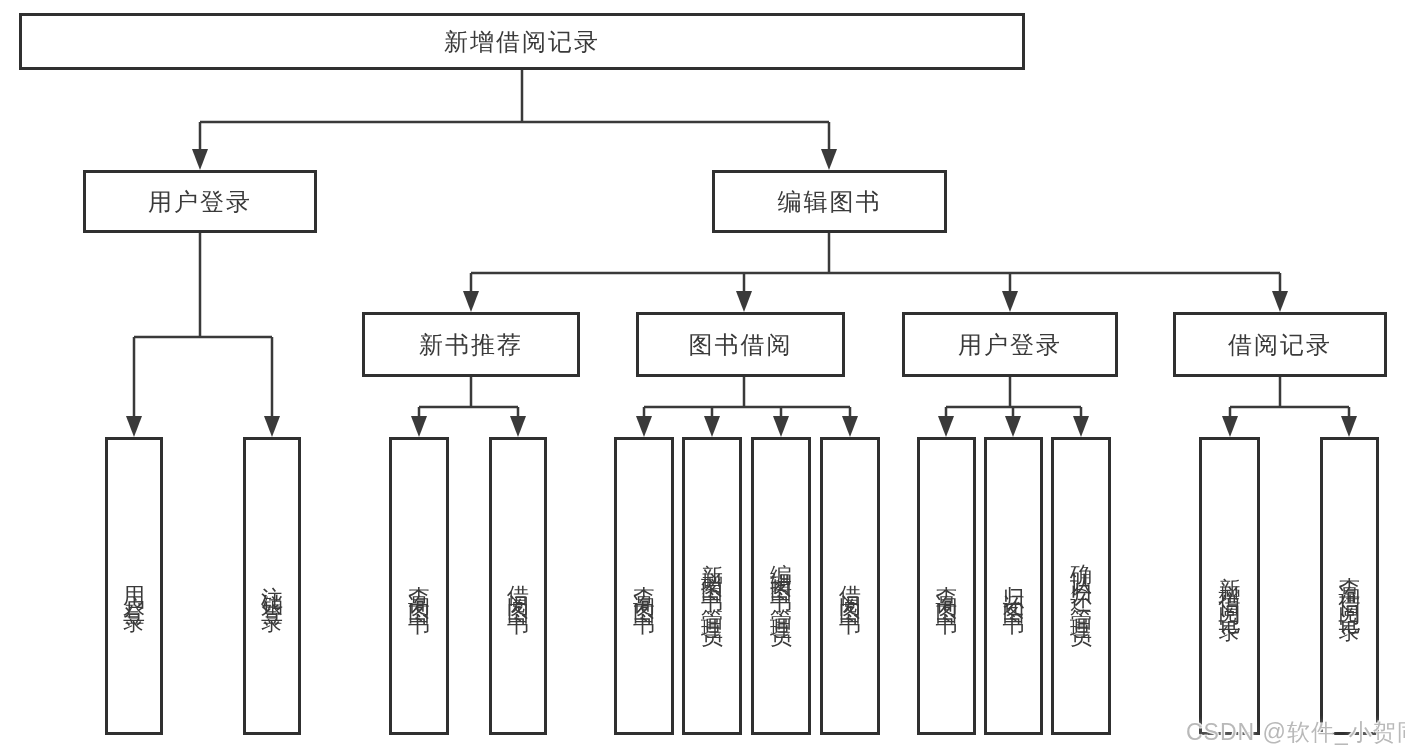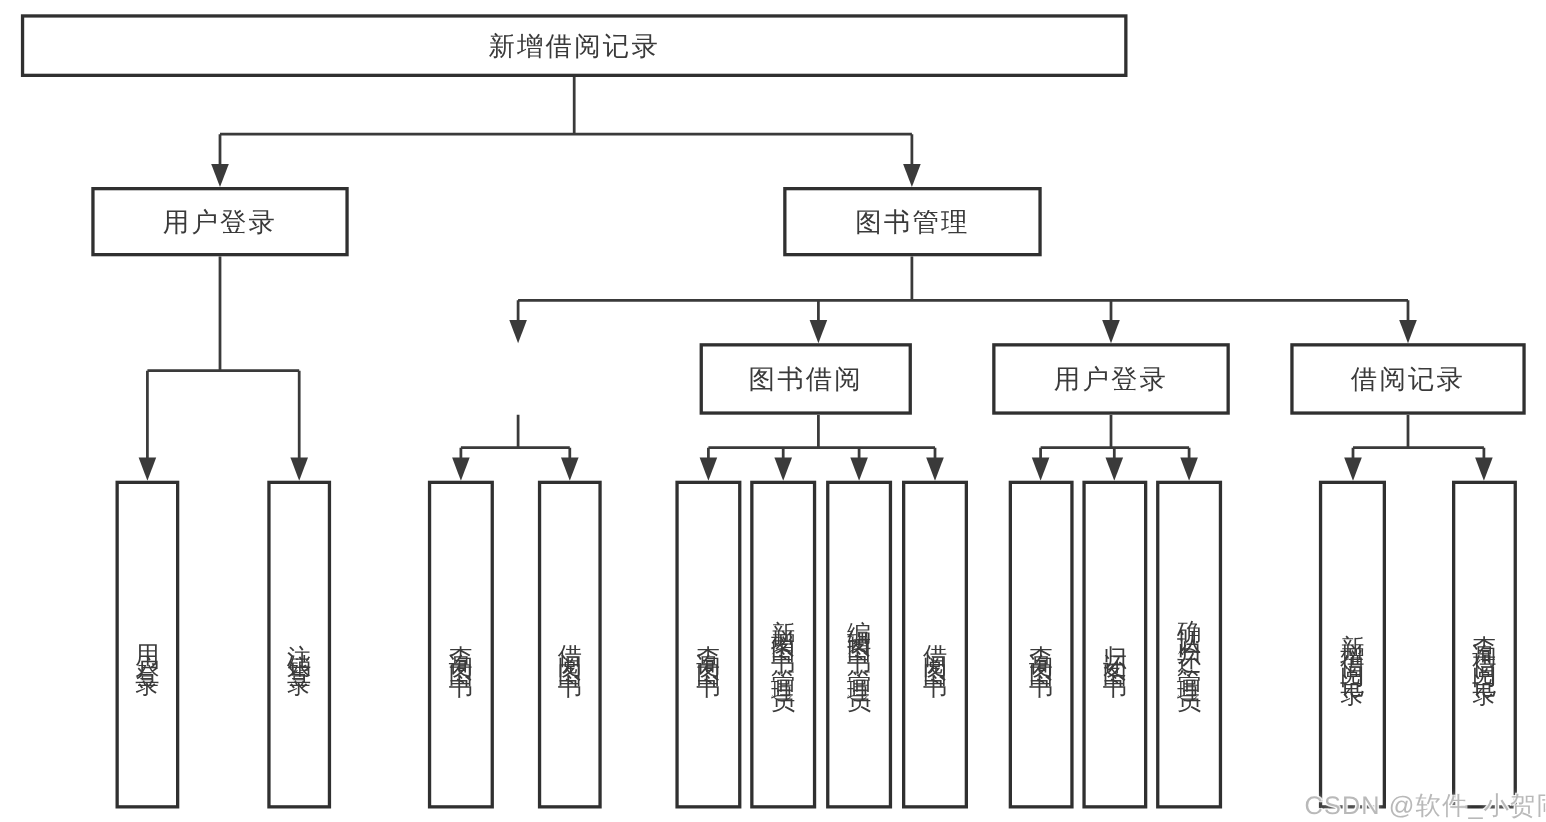--- a/index.html
+++ b/index.html
@@ -73,23 +73,24 @@
     <g>
       <path class="cline" d="M1280 377 V407 M1230 407 H1349 M1230 407 V418 M1349 407 V418"></path>
       <path class="ahead" d="M1222 416 L1238 416 L1230 437 Z"></path>
       <path class="ahead" d="M1341 416 L1357 416 L1349 437 Z"></path>
     </g>
   </svg>
 
   <div class="box h" style="left:19px;top:13px;width:1006px;height:57px">新增借阅记录</div>
 
   <div class="box h" style="left:83px;top:170px;width:234px;height:63px">用户登录</div>
-  <div class="box h" style="left:712px;top:170px;width:235px;height:63px">图书管理</div>
+  <div class="box h" style="left:712px;top:170px;width:235px;height:63px">编辑图书</div>
 
-  <div class="box h" style="left:636px;top:312px;width:193px;height:65px">图书借阅</div>
+  <div class="box h" style="left:362px;top:312px;width:218px;height:65px">新书推荐</div>
+  <div class="box h" style="left:636px;top:312px;width:209px;height:65px">图书借阅</div>
   <div class="box h" style="left:902px;top:312px;width:216px;height:65px">用户登录</div>
   <div class="box h" style="left:1173px;top:312px;width:214px;height:65px">借阅记录</div>
 
   <div class="box v" style="left:105px;top:437px;width:58px;height:298px">用户登录</div>
   <div class="box v" style="left:243px;top:437px;width:58px;height:298px">注销登录</div>
 
   <div class="box v" style="left:389px;top:437px;width:60px;height:298px">查询图书</div>
   <div class="box v" style="left:489px;top:437px;width:58px;height:298px">借阅图书</div>
 
   <div class="box v" style="left:614px;top:437px;width:60px;height:298px">查询图书</div>

